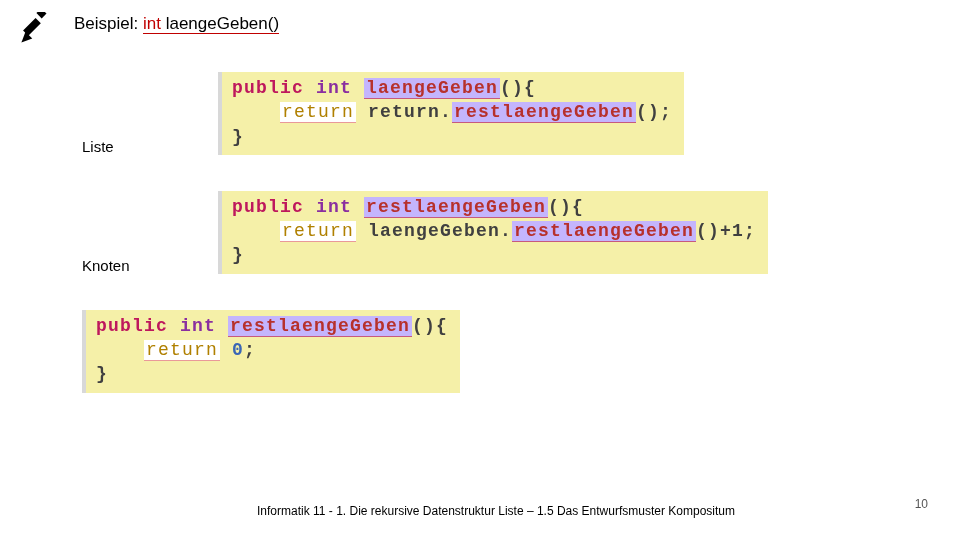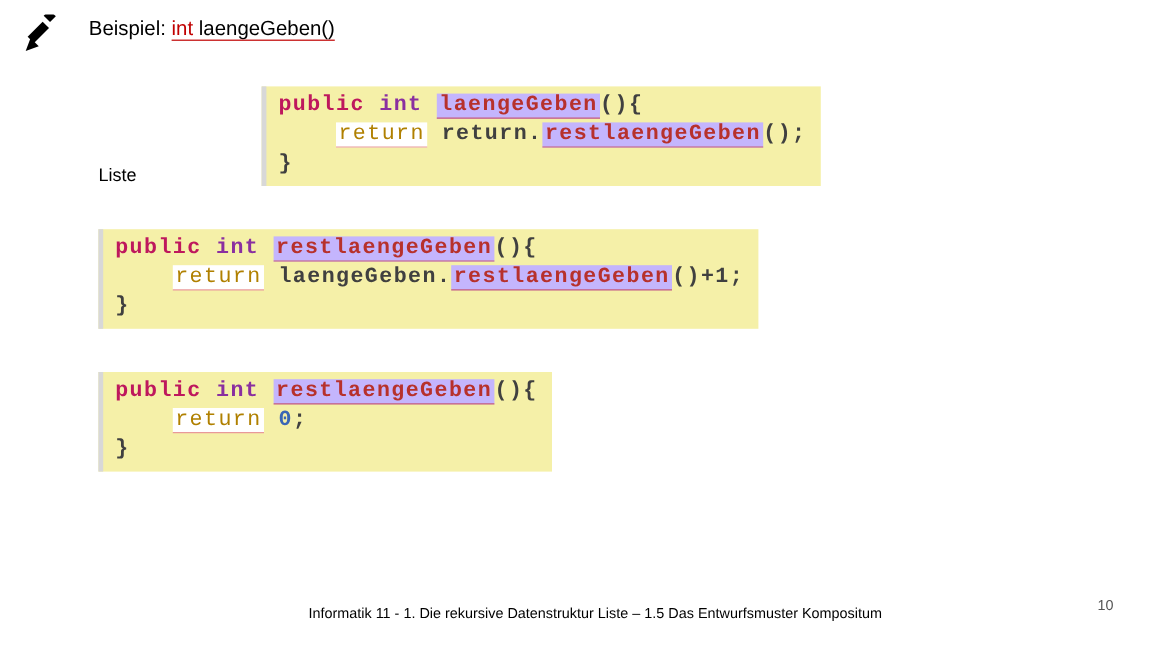--- a/index.html
+++ b/index.html
@@ -106,20 +106,21 @@
     <div class="row">
       <div class="label">Liste</div>
       <div class="code-wrap">
         <div class="code"><span class="kw-public">public</span> <span class="kw-int">int</span> <span class="name-red">laengeGeben</span><span class="plain">(){</span>
     <span class="kw-return">return</span> <span class="plain">return.</span><span class="name-red">restlaengeGeben</span><span class="plain">();</span>
 <span class="plain">}</span></div>
       </div>
     </div>
 
     <div class="row">
+      <div class="label">Knoten</div>
       <div class="code-wrap">
         <div class="code"><span class="kw-public">public</span> <span class="kw-int">int</span> <span class="name-red">restlaengeGeben</span><span class="plain">(){</span>
     <span class="kw-return">return</span> <span class="plain">laengeGeben.</span><span class="name-red">restlaengeGeben</span><span class="plain">()+1;</span>
 <span class="plain">}</span></div>
       </div>
     </div>
 
     <div class="row">
       <div class="code-wrap">
         <div class="code"><span class="kw-public">public</span> <span class="kw-int">int</span> <span class="name-red">restlaengeGeben</span><span class="plain">(){</span>

